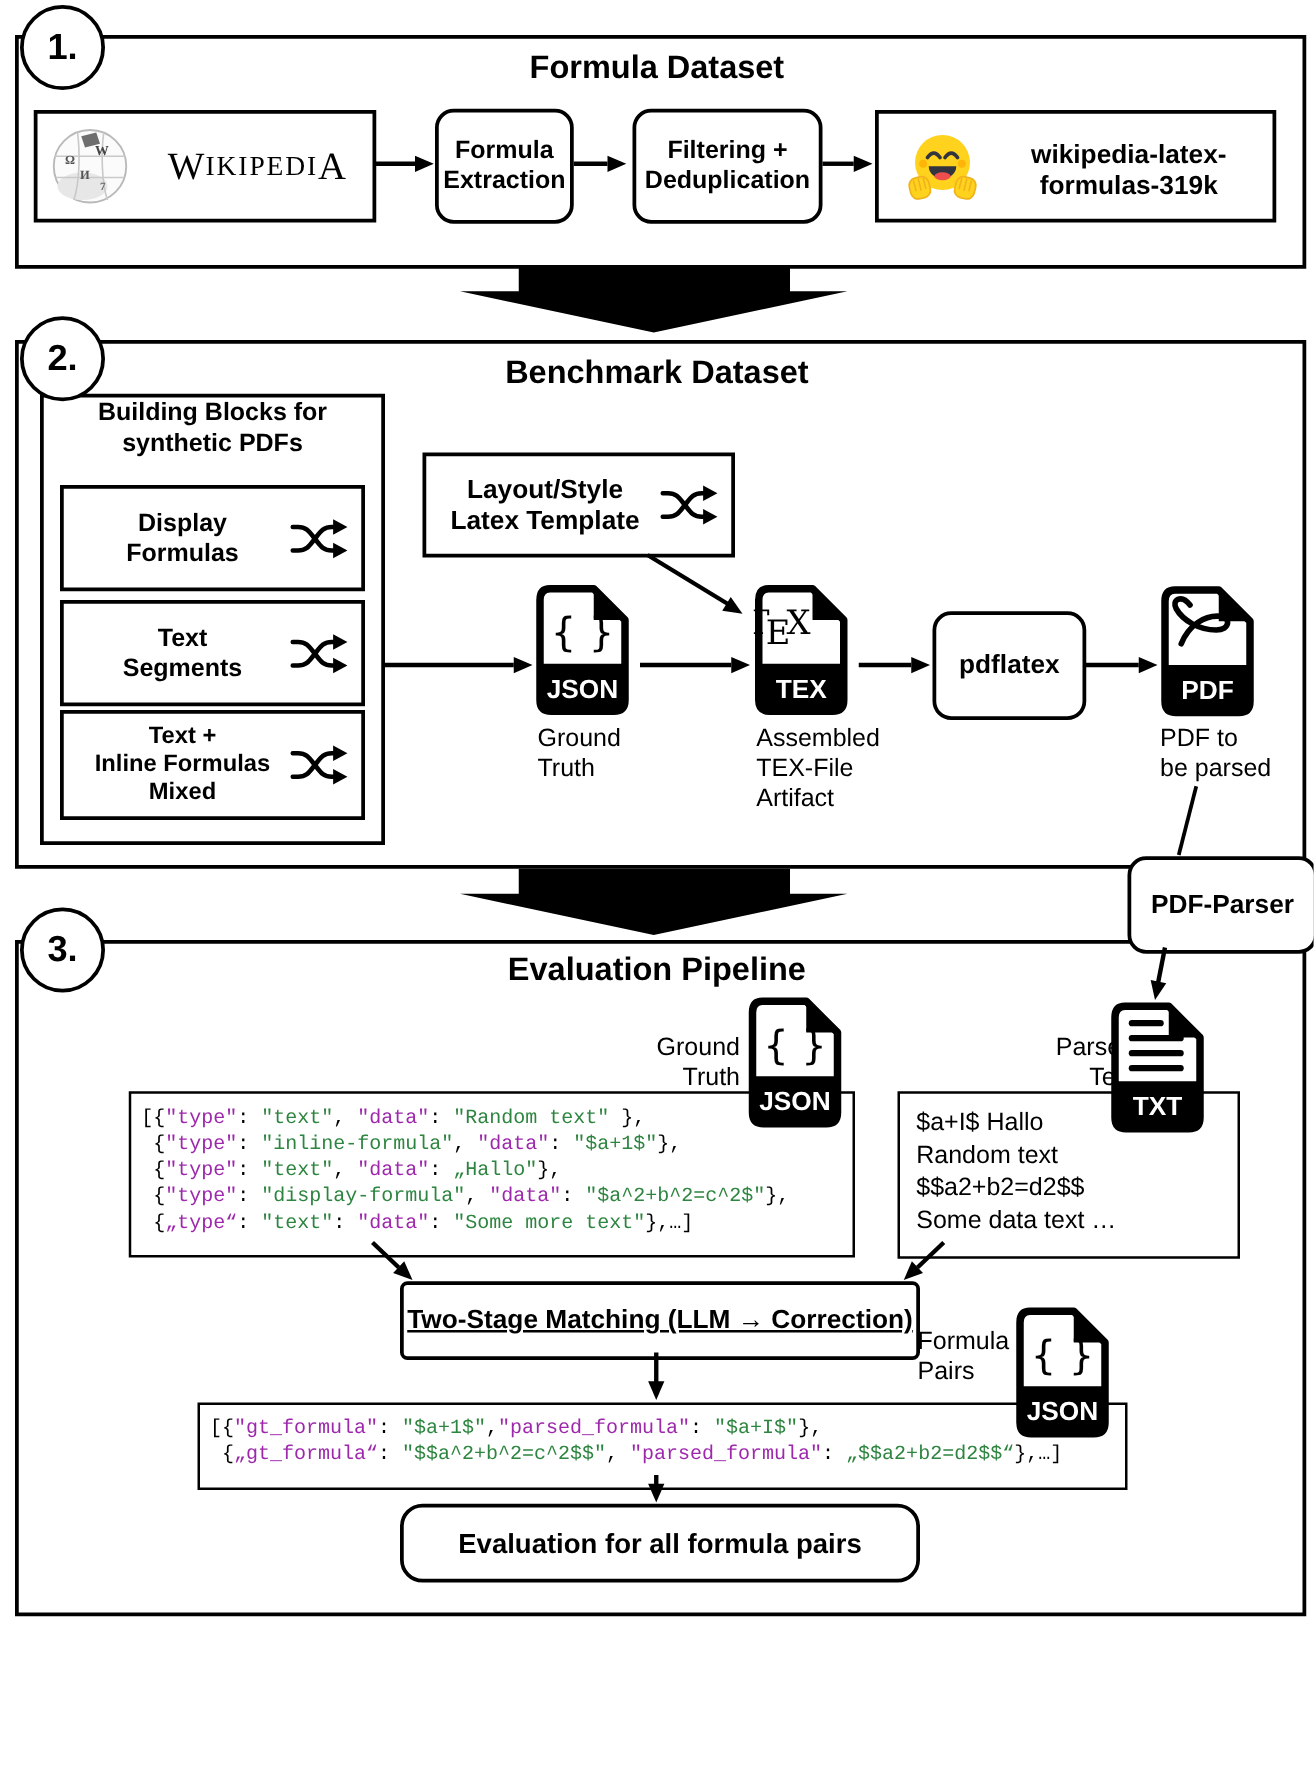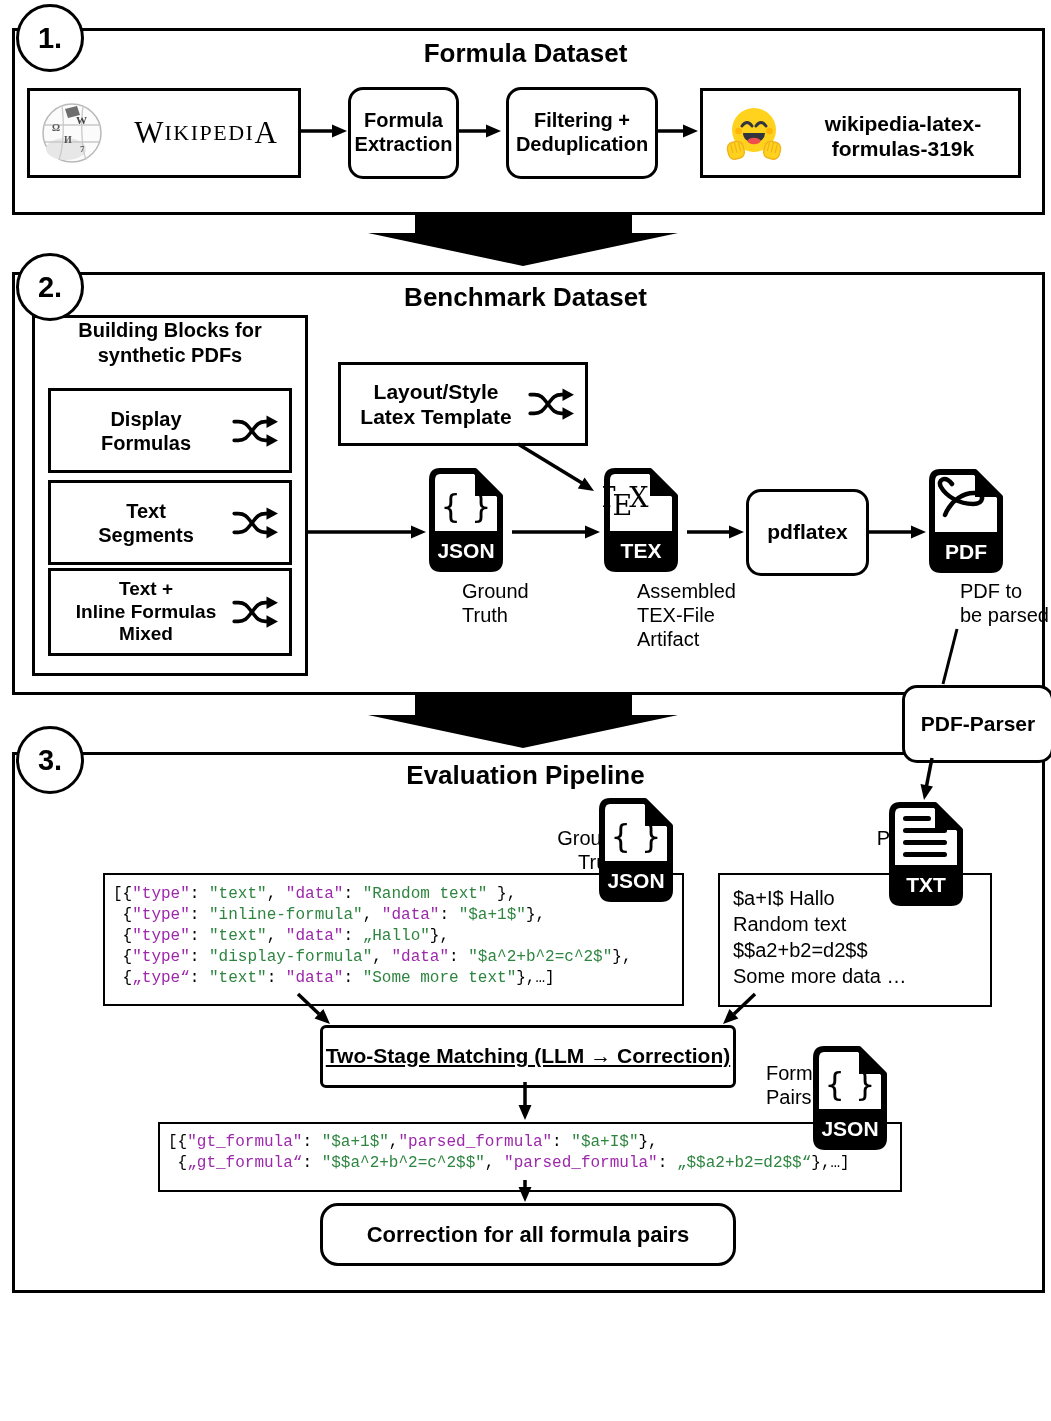--- a/index.html
+++ b/index.html
@@ -52,21 +52,21 @@
 
   
   .doc{position:absolute;width:76px;height:106px;z-index:3;}
   #icon-json1{left:428px;top:467px;} #icon-tex{left:603px;top:467px;}
   #icon-pdf{left:928px;top:468px;} #icon-json2{left:598px;top:797px;}
   #icon-txt{left:888px;top:801px;} #icon-json3{left:812px;top:1045px;}
   .band-label{fill:#fff;font-family:"Liberation Sans",sans-serif;font-weight:bold;font-size:21px;text-anchor:middle;}
   .braces{font-family:"DejaVu Sans",sans-serif;font-size:32px;text-anchor:middle;fill:#000;}
   .texlogo{font-family:"DejaVu Serif",serif;font-size:27px;fill:#000;text-anchor:middle;}
 
-  .ilabel{position:absolute;font-size:20px;line-height:1.2;z-index:2;margin-left:32px;}
+  .ilabel{position:absolute;font-size:20px;line-height:1.2;z-index:2;}
   #lbl-gt1{left:430px;top:579px;} #lbl-asm{left:605px;top:579px;}
   #lbl-pdfto{left:928px;top:579px;}
   #lbl-gt2{left:500px;top:826px;width:92px;text-align:right;}
   #lbl-parsed{left:824px;top:826px;width:84px;text-align:right;}
   #lbl-fpairs{left:734px;top:1061px;}
 
   
   .codebox{position:absolute;background:#fff;border:2.5px solid #000;z-index:2;
            font-family:"Liberation Mono","DejaVu Sans Mono",monospace;font-size:16px;
            white-space:pre;overflow:hidden;}
@@ -308,29 +308,29 @@
   <div class="ilabel" id="lbl-fpairs">
     <div>Formula</div>
     <div>Pairs</div>
   </div>
 
   <div class="codebox" id="gt-code"><div class="cl"><span class="t-p">[{</span><span class="t-k">"type"</span><span class="t-p">: </span><span class="t-v">"text"</span><span class="t-p">, </span><span class="t-k">"data"</span><span class="t-p">: </span><span class="t-v">"Random text"</span><span class="t-p"> },</span></div><div class="cl"><span class="t-p"> {</span><span class="t-k">"type"</span><span class="t-p">: </span><span class="t-v">"inline-formula"</span><span class="t-p">, </span><span class="t-k">"data"</span><span class="t-p">: </span><span class="t-v">"$a+1$"</span><span class="t-p">},</span></div><div class="cl"><span class="t-p"> {</span><span class="t-k">"type"</span><span class="t-p">: </span><span class="t-v">"text"</span><span class="t-p">, </span><span class="t-k">"data"</span><span class="t-p">: </span><span class="t-v">„Hallo"</span><span class="t-p">},</span></div><div class="cl"><span class="t-p"> {</span><span class="t-k">"type"</span><span class="t-p">: </span><span class="t-v">"display-formula"</span><span class="t-p">, </span><span class="t-k">"data"</span><span class="t-p">: </span><span class="t-v">"$a^2+b^2=c^2$"</span><span class="t-p">},</span></div><div class="cl"><span class="t-p"> {</span><span class="t-k">„type“</span><span class="t-p">: </span><span class="t-v">"text"</span><span class="t-p">: </span><span class="t-k">"data"</span><span class="t-p">: </span><span class="t-v">"Some more text"</span><span class="t-p">},…]</span></div></div>
   <div id="parsed-box">
       <div>$a+I$ Hallo</div>
       <div>Random text</div>
       <div>$$a2+b2=d2$$</div>
-      <div>Some more data …</div>
+      <div>Some data text …</div>
     </div>
   <div class="codebox" id="pairs-code"><div class="cl"><span class="t-p">[{</span><span class="t-k">"gt_formula"</span><span class="t-p">: </span><span class="t-v">"$a+1$"</span><span class="t-p">,</span><span class="t-k">"parsed_formula"</span><span class="t-p">: </span><span class="t-v">"$a+I$"</span><span class="t-p">},</span></div><div class="cl"><span class="t-p"> {</span><span class="t-k">„gt_formula“</span><span class="t-p">: </span><span class="t-v">"$$a^2+b^2=c^2$$"</span><span class="t-p">, </span><span class="t-k">"parsed_formula"</span><span class="t-p">: </span><span class="t-v">„$$a2+b2=d2$$“</span><span class="t-p">},…]</span></div></div>
 
   <div class="box rbox" id="twostage-box">
       <span>Two-Stage Matching (LLM → Correction)</span>
     </div>
   <div class="box rbox" id="eval-box">
-      <span>Correction for all formula pairs</span>
+      <span>Evaluation for all formula pairs</span>
     </div>
 
   <svg class="overlay" width="1051" height="1421" viewBox="0 0 1051 1421">
 
     <g>
         <line class="ar" x1="300" y1="131" x2="332" y2="131"></line>
         <polygon class="hd" points="347,131 332,124.5 332,137.5"></polygon>
       </g>
     <g>
         <line class="ar" x1="459" y1="131" x2="486" y2="131"></line>

